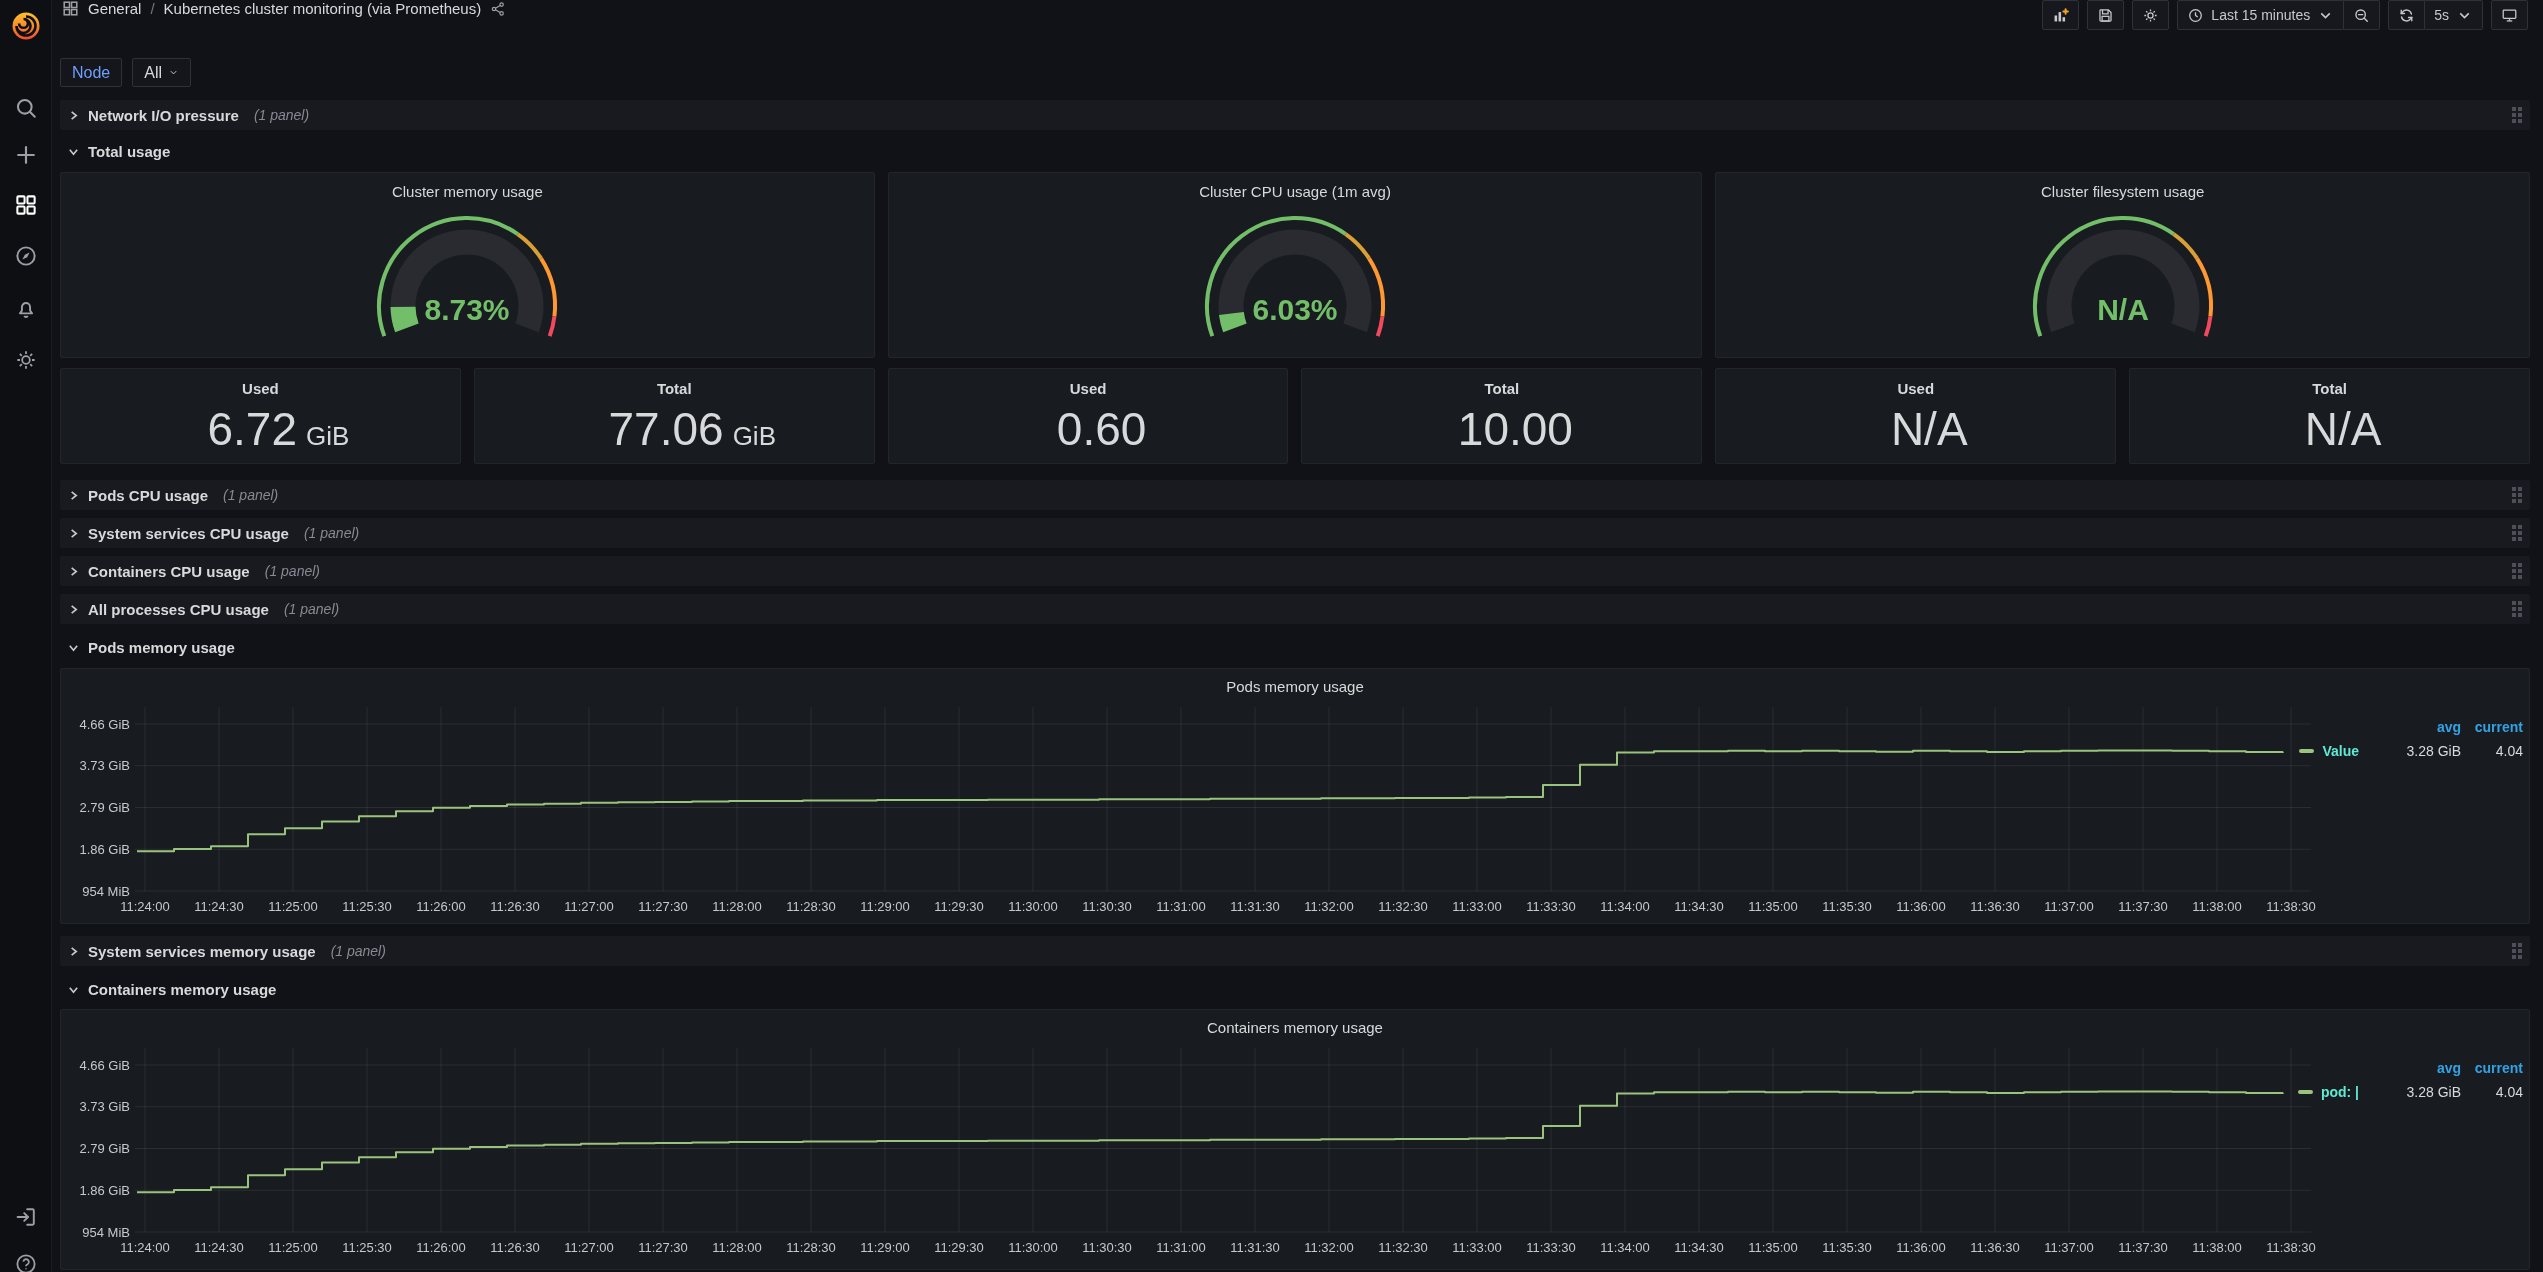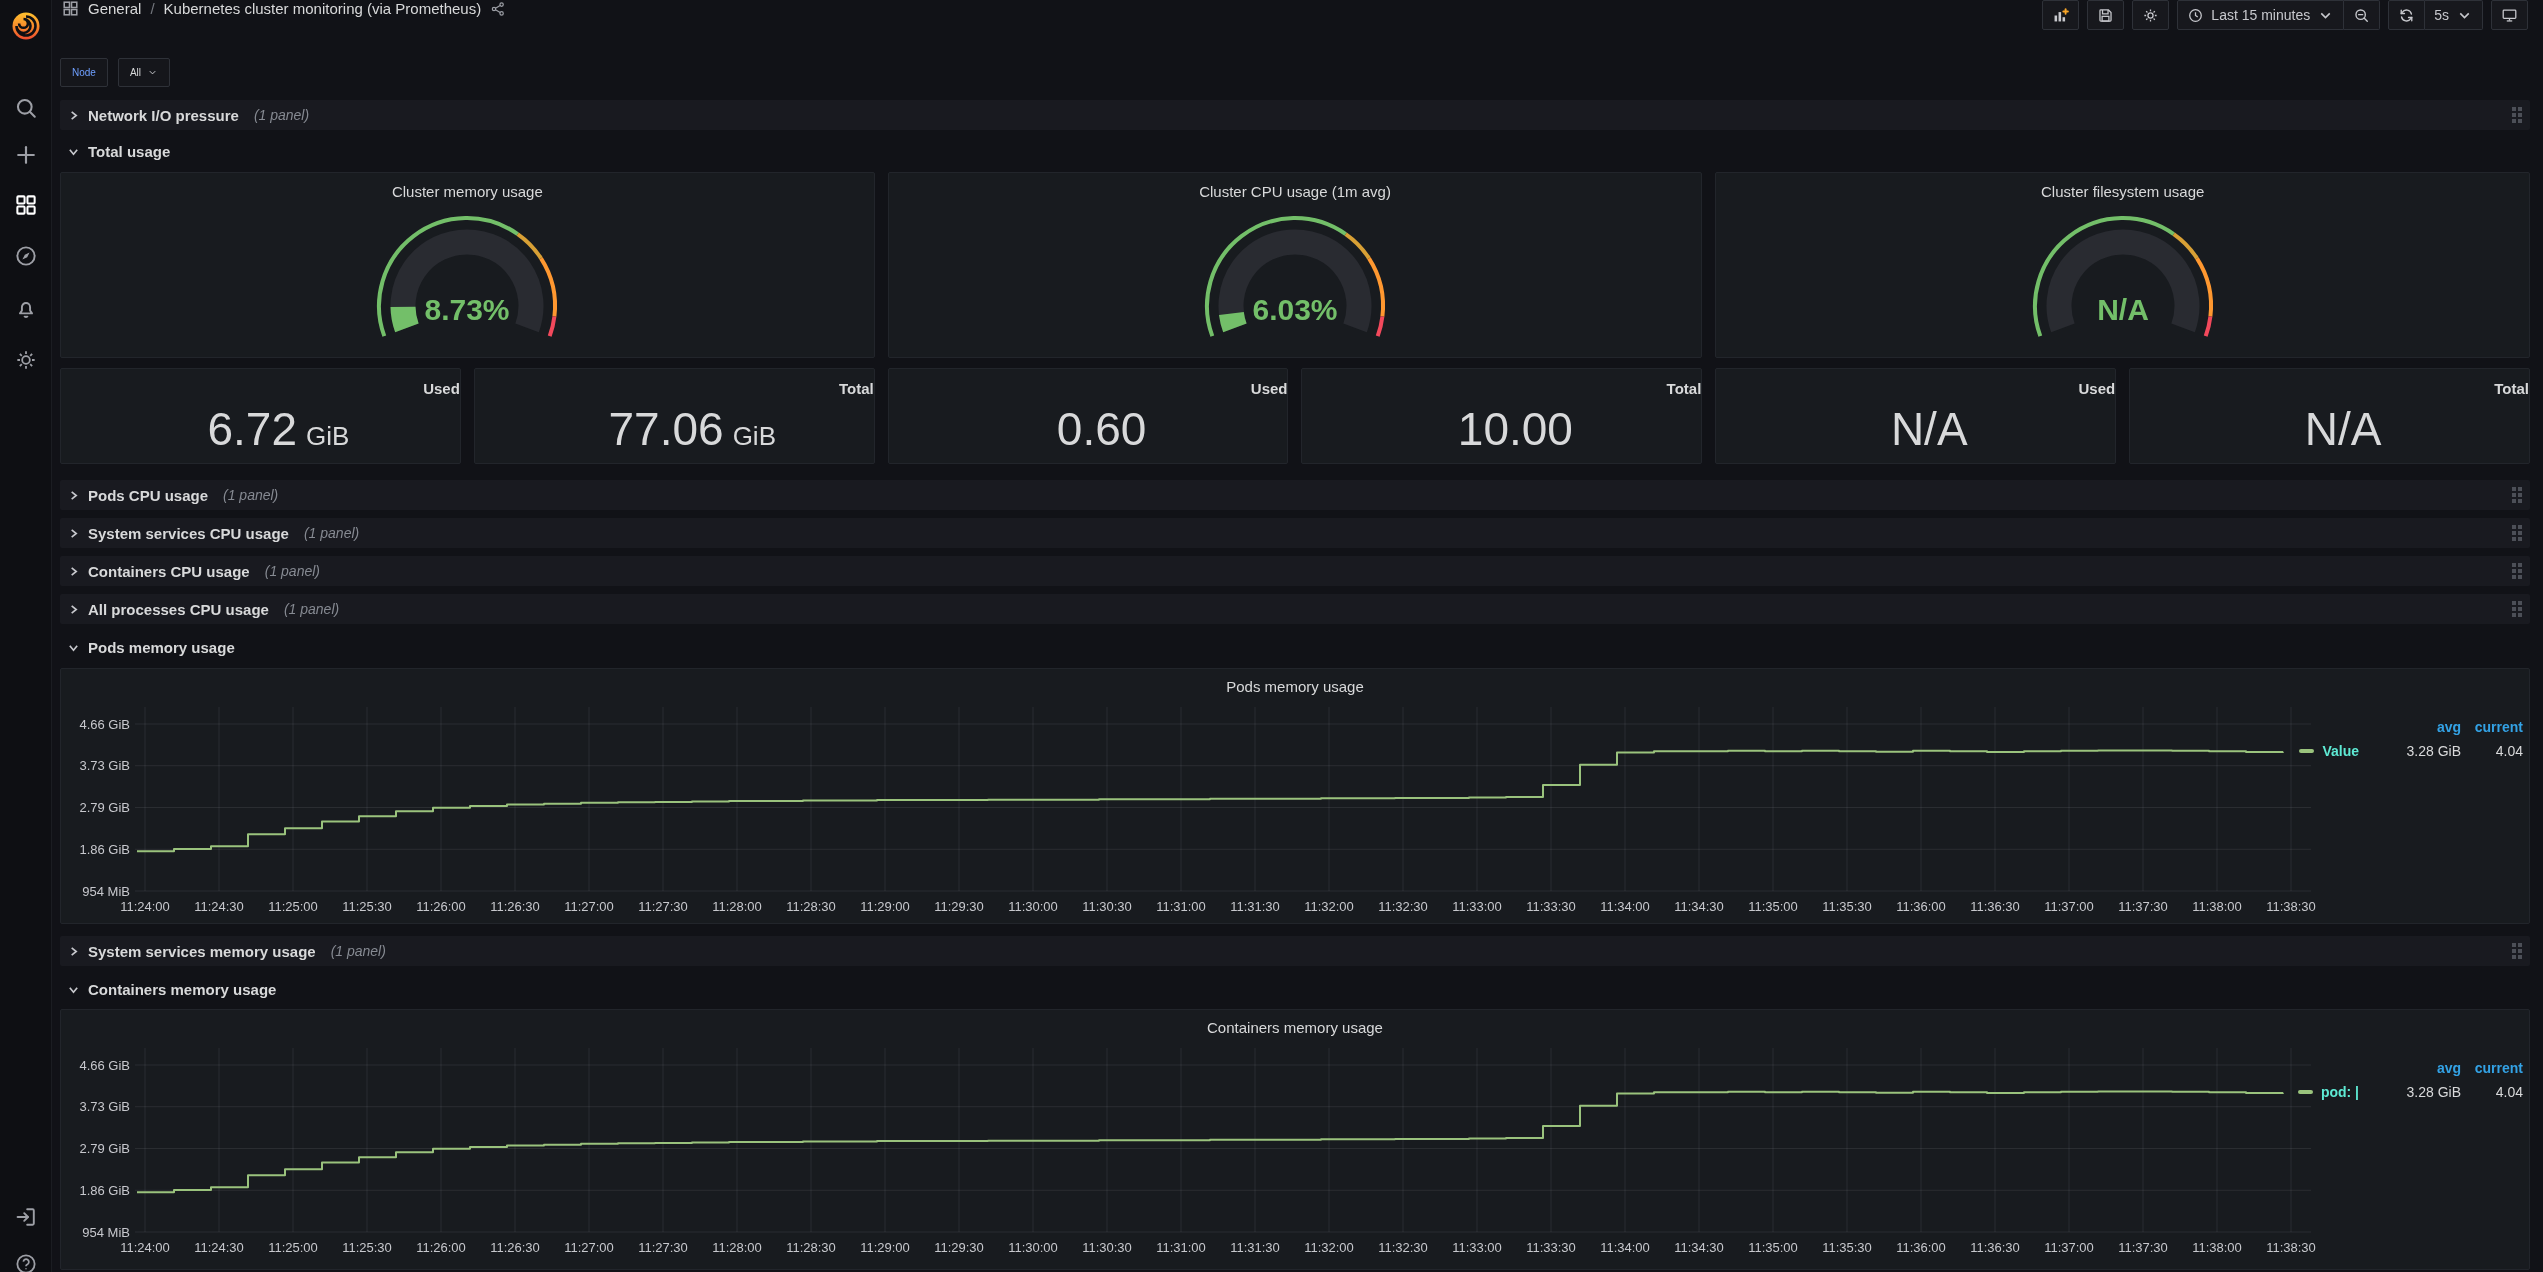--- a/index.html
+++ b/index.html
@@ -29,21 +29,21 @@
     color:#c7c8cd; font-size:14px; font-weight:500; cursor:pointer; }
   .tgroup { display:flex; }
   .tgroup .tbtn { border-radius:0; }
   .tgroup .tbtn:first-child { border-radius:2px 0 0 2px; }
   .tgroup .tbtn:last-child { border-radius:0 2px 2px 0; border-left:none; }
   .tbtn svg { width:17px; height:17px; }
 
   
   .varbar { position:absolute; left:60px; top:58px; display:flex; gap:10px; }
   .varchip { height:29px; display:flex; align-items:center; gap:6px; padding:0 11px;
-    background:#15161b; border:1px solid #2e3138; border-radius:2px; font-size:10px; cursor:pointer; }
+    background:#15161b; border:1px solid #2e3138; border-radius:2px; font-size:16px; cursor:pointer; }
   .varchip .vlabel { color:#6e9fff; font-weight:500; }
 
   
   .rowhdr { position:absolute; left:60px; width:2470px; display:flex; align-items:center;
     gap:9px; padding-left:8px; font-size:15px; font-weight:700; cursor:pointer; }
   .rowhdr.collapsed { background:#191a20; border-radius:2px; }
   .rmeta { font-weight:400; font-style:italic; color:#868a92; font-size:14px; margin-left:6px; }
   .chev { color:#c7c8cd; display:flex; }
   .drag { position:absolute; right:8px; top:50%; transform:translateY(-50%);
     display:grid; grid-template-columns:repeat(2,4px); grid-auto-rows:4px; gap:2px; cursor:grab; }
@@ -52,21 +52,21 @@
   .panel { background:#181b1f; border:1px solid #22252b; border-radius:2px; position:relative; }
   .prow { position:absolute; left:60px; width:2470px; display:flex; gap:13px; }
   .prow .panel { flex:1; }
 
   
   .gauge-panel { display:flex; flex-direction:column; align-items:center; }
   .ptitle { margin-top:10px; font-size:15px; font-weight:500; color:#d8d9da; cursor:pointer; }
   .gauge-panel svg { margin-top:8px; }
 
   
-  .stat { display:flex; flex-direction:column; align-items:flex-end; }
+  .stat { display:flex; flex-direction:column; align-items:center; }
   .slabel { margin-top:11px; font-size:15px; font-weight:600; }
   .svalrow { flex:1; display:flex; align-items:baseline; justify-content:center; gap:9px;
     padding-bottom:18px; margin-top:2px; align-self:stretch; }
   .sval { font-size:46px; font-weight:500; color:#d8d9da; line-height:60px; align-self:center;margin-left:36px; }
   .sunit { font-size:26px; font-weight:500; color:#d8d9da; align-self:center; padding-top:14px; }
 
   
   .chart-panel { position:absolute; left:60px; width:2470px; }
   .chart-title { position:absolute; top:9px; left:0; right:0; text-align:center;
     font-size:15px; font-weight:500; cursor:pointer; }

